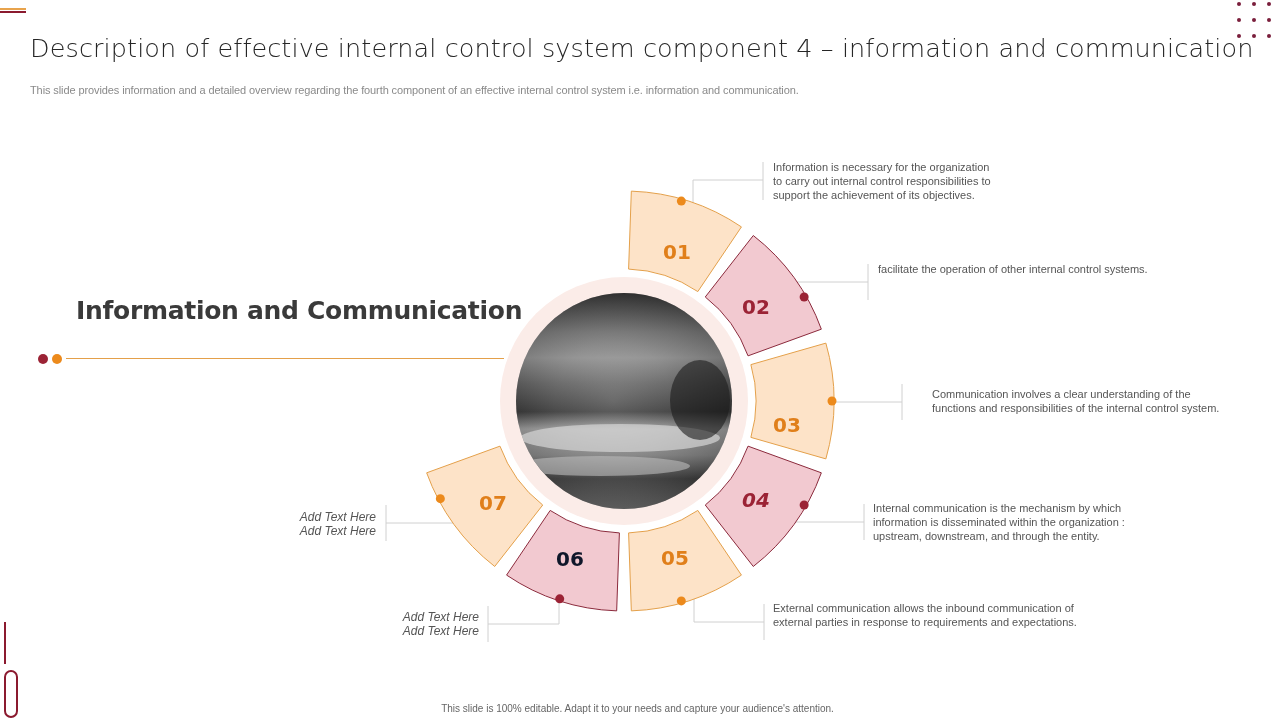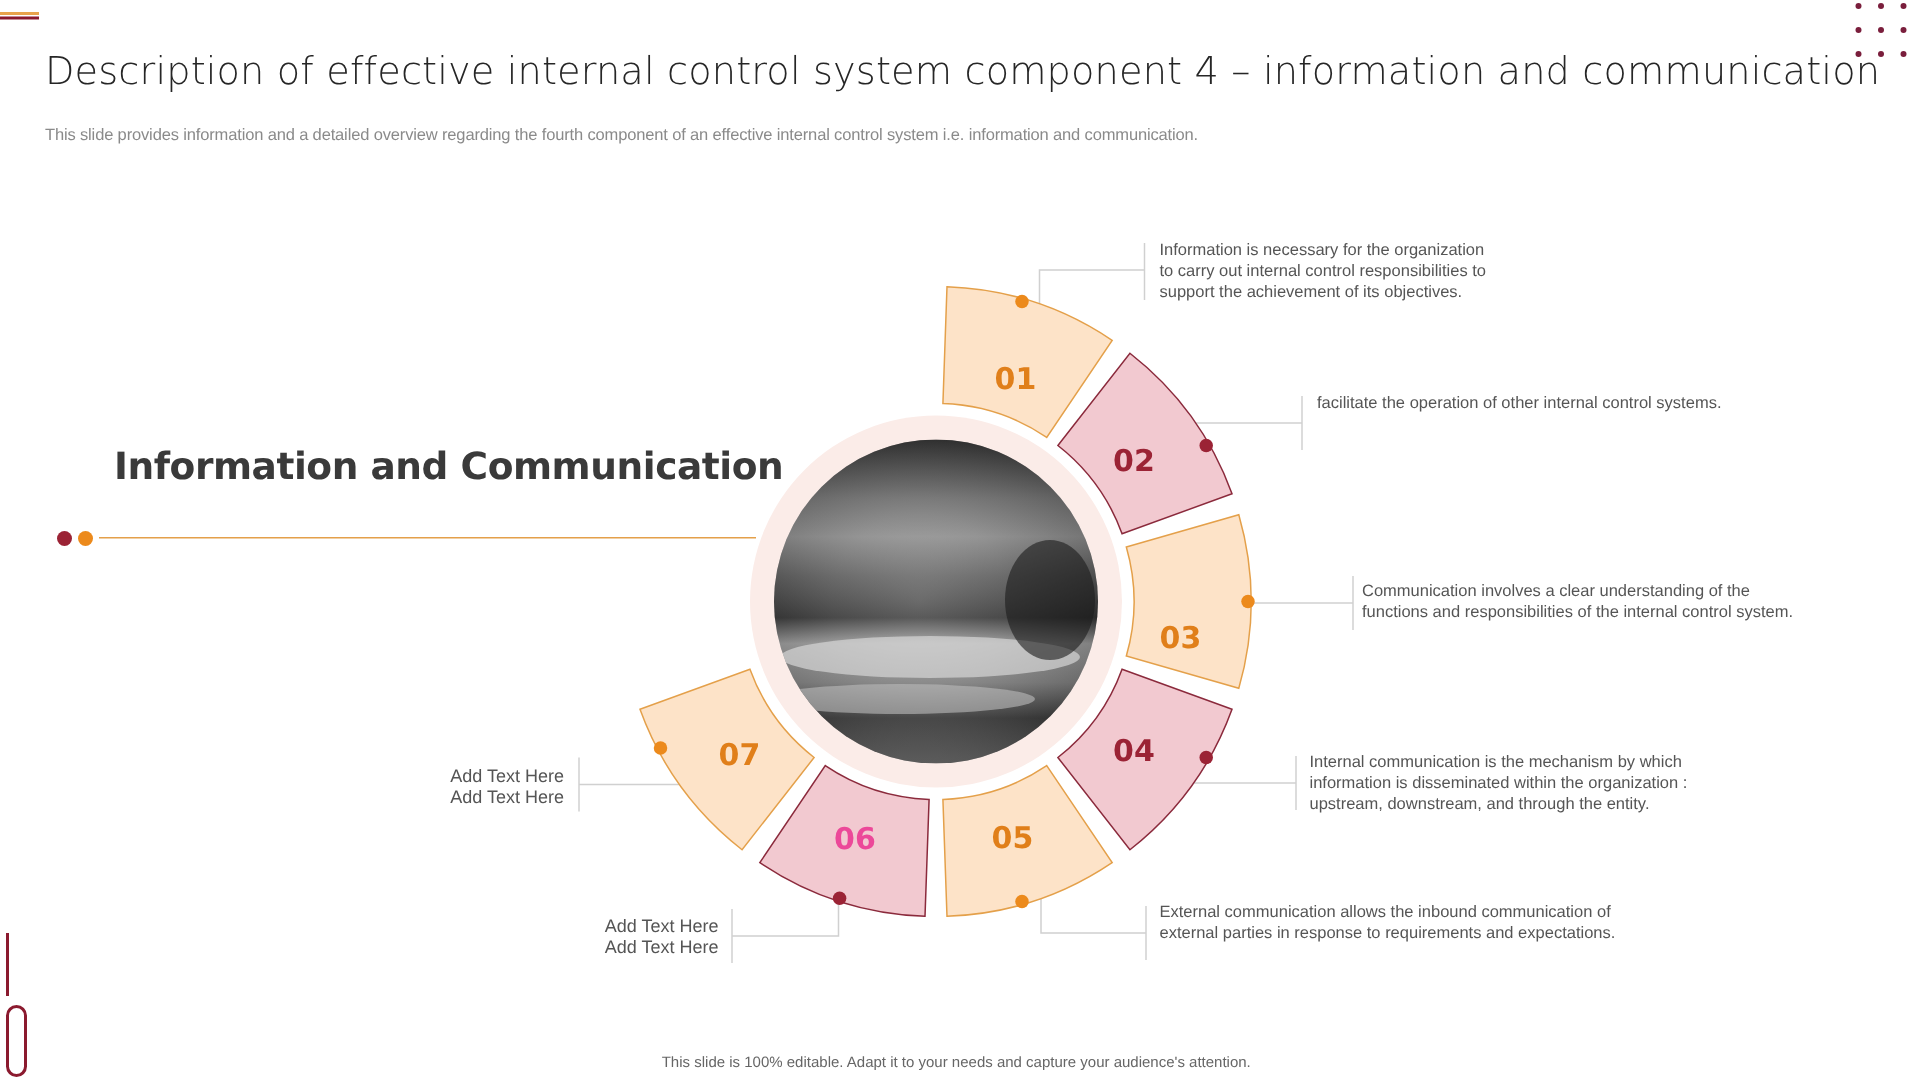--- a/index.html
+++ b/index.html
@@ -9,21 +9,21 @@
   .subtitle { left:30px; top:84px; font-size:11px; color:#8a8a8a; white-space:nowrap; letter-spacing:-0.1px; }
   .corner-lines { left:0; top:8px; width:26px; }
   .corner-lines div { height:2px; margin-bottom:1px; }
   .dots-grid { right:6px; top:2px; display:grid; grid-template-columns:repeat(3, 7px); grid-row-gap:12px; grid-column-gap:8px; }
   .dots-grid span { width:4px; height:4px; border-radius:50%; background:#7a1e3c; display:block; }
   .section-title { left:76px; top:296px; font-size:25px; font-weight:bold; color:#3a3a3a; font-family:"DejaVu Sans", sans-serif; white-space:nowrap; letter-spacing:-0.3px; }
   .section-line { left:66px; top:358px; width:438px; height:1px; background:#e4a04a; }
   .dot-a { left:38px; top:354px; width:10px; height:10px; border-radius:50%; background:#9b2335; }
   .dot-b { left:52px; top:354px; width:10px; height:10px; border-radius:50%; background:#ec8a1c; }
   .desc { font-size:11px; line-height:14px; color:#555; }
-  .desc-left { text-align:right; }
+  .desc-left { text-align:right;font-style:italic; }
   .footer { left:0; width:1275px; top:703px; text-align:center; font-size:10px; color:#666; }
   .left-bar { left:4px; top:622px; width:2px; height:42px; background:#8b1a2f; }
   .left-pill { left:4px; top:670px; width:14px; height:48px; border:2px solid #8b1a2f; border-radius:9px; box-sizing:border-box; }
 </style>
 </head>
 <body>
 
 <div class="abs corner-lines">
   <div style="background:#e8a34c;"></div>
   <div style="background:#8b1a2f;"></div>
@@ -114,38 +114,38 @@
       <circle cx="559.724465170011" cy="598.819755389392" r="4.5" fill="#9b2335"></circle>
       <path d="M542.7326852570131,505.0174194760873 L494.7110901816118,566.4822582574116 A210,210 0 0 1 426.66454963495926,472.82423009839044 L499.9605740562601,446.1466589189883 A132,132 0 0 0 542.7326852570131,505.0174194760873 Z" fill="#fde3c8" stroke="#e4a04a" stroke-width="1"></path>
       <circle cx="440.34690068534326" cy="498.65008505946537" r="4.5" fill="#ec8a1c"></circle>
     </g>
 </svg>
 
 <div class="abs" style="left:0;top:4px;width:1132px;height:720px;pointer-events:none;">
   <div class="abs seg-num" style="left:647px;top:236px;color:#e07f1a;">01</div>
   <div class="abs seg-num" style="left:726px;top:291px;color:#9b2335;">02</div>
   <div class="abs seg-num" style="left:757px;top:389px;color:#e07f1a;margin-top:20px;">03</div>
-  <div class="abs seg-num" style="left:726px;top:484px;color:#9b2335;">04</div>
+  <div class="abs seg-num" style="left:726px;top:484px;color:#9b2335;font-style:italic;">04</div>
   <div class="abs seg-num" style="left:645px;top:542px;color:#e07f1a;">05</div>
-  <div class="abs seg-num" style="left:540px;top:543px;color:#ec4899;">06</div>
+  <div class="abs seg-num" style="left:540px;top:543px;color:#0f172a;">06</div>
   <div class="abs seg-num" style="left:463px;top:487px;color:#e07f1a;">07</div>
 </div>
 <style>
   .seg-num { width:60px; text-align:center; font-family:"DejaVu Sans", sans-serif; font-weight:bold; font-size:20px; }
 </style>
 
 <div class="abs desc" style="left:773px;top:160px;">
   <div>Information is necessary for the organization</div>
     <div>to carry  out internal control responsibilities to</div>
     <div>support the achievement of its objectives.</div>
 </div>
 <div class="abs desc" style="left:878px;top:262px;">
     <div>facilitate the operation of other internal control systems.</div>
 </div>
-<div class="abs desc" style="left:908px;top:387px;">
+<div class="abs desc" style="left:932px;top:387px;">
   <div>Communication involves a clear understanding of the</div>
     <div>functions and responsibilities of the internal control system.</div>
 </div>
 <div class="abs desc" style="left:873px;top:501px;">
   <div>Internal communication is the mechanism by which</div>
     <div>information is disseminated within the organization :</div>
     <div>upstream, downstream, and through the entity.</div>
 </div>
 <div class="abs desc" style="left:773px;top:601px;">
   <div>External communication allows the inbound communication of</div>

